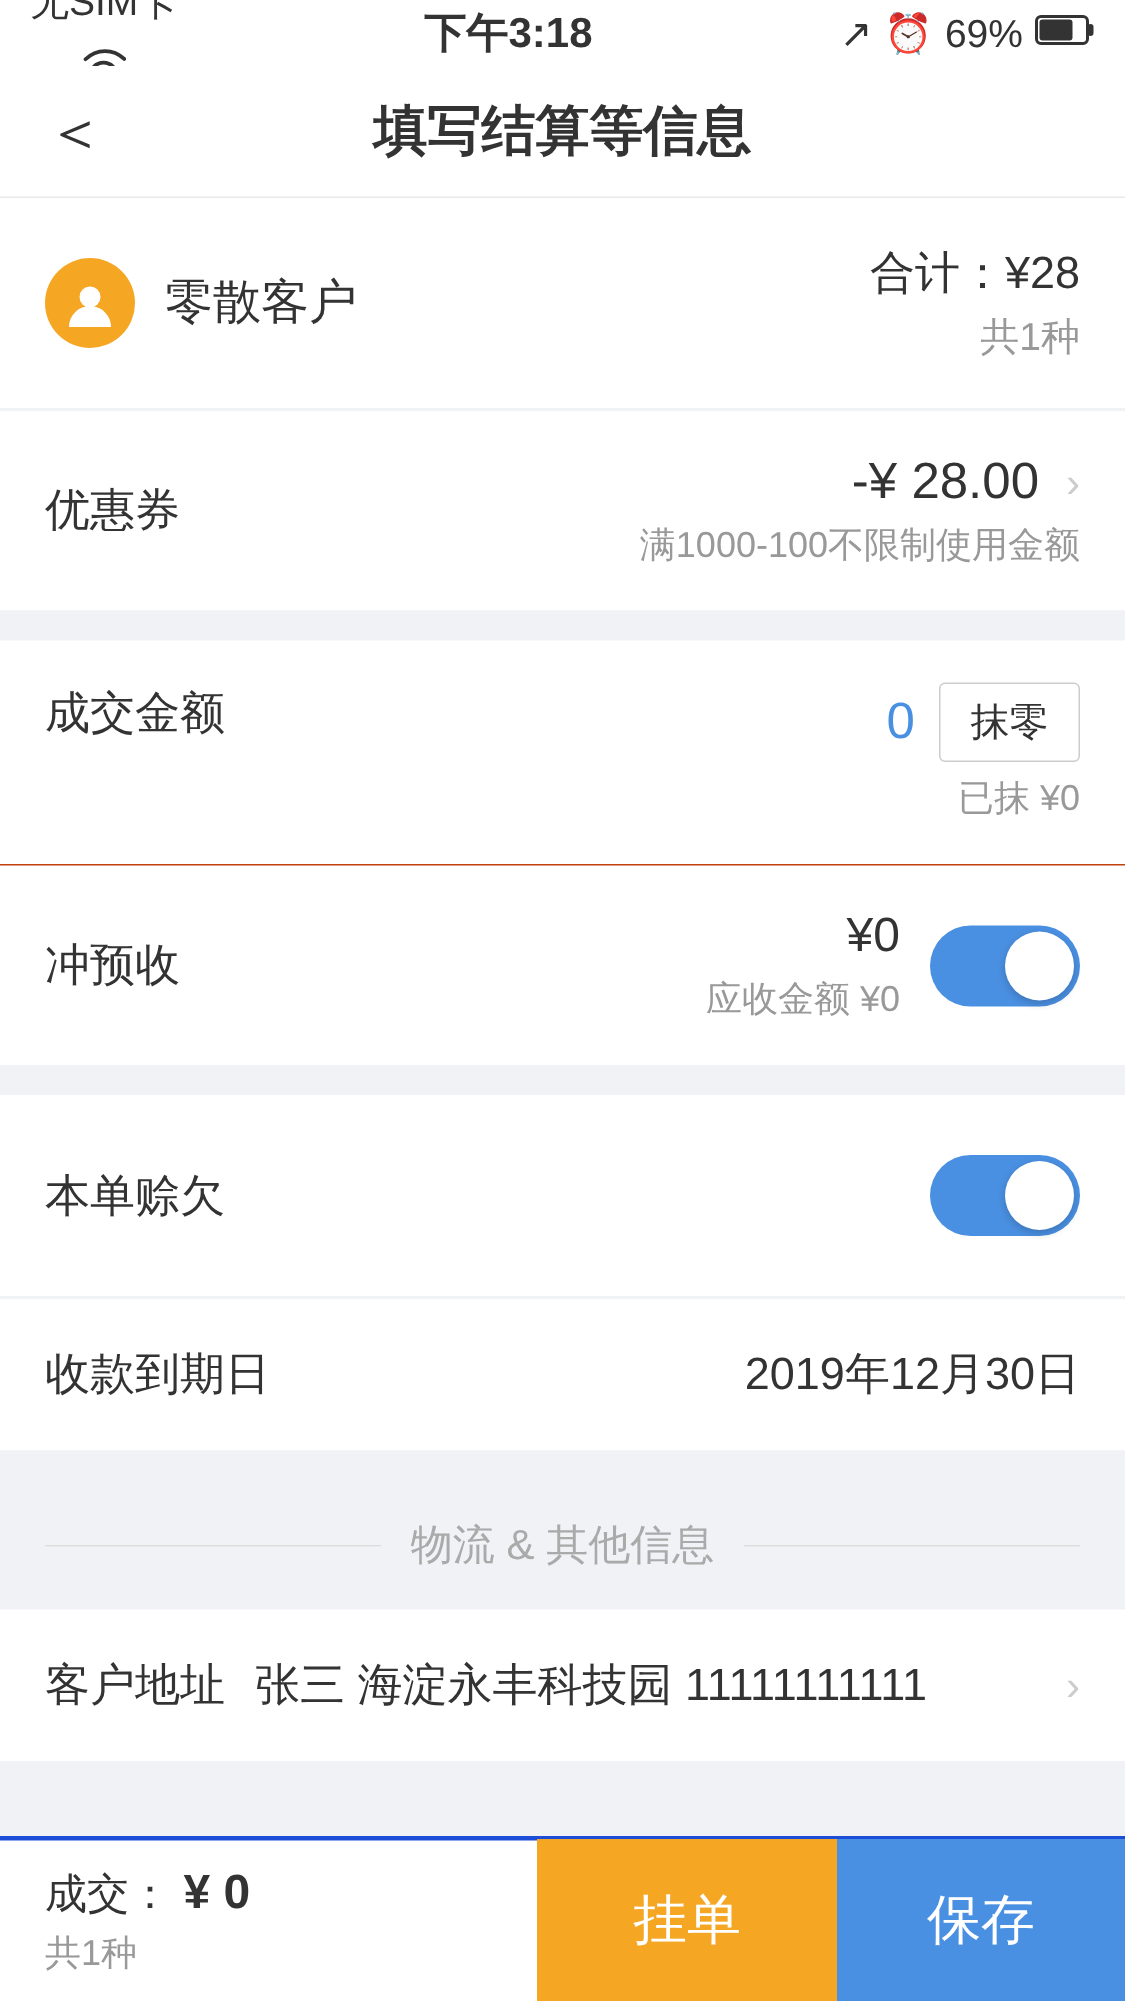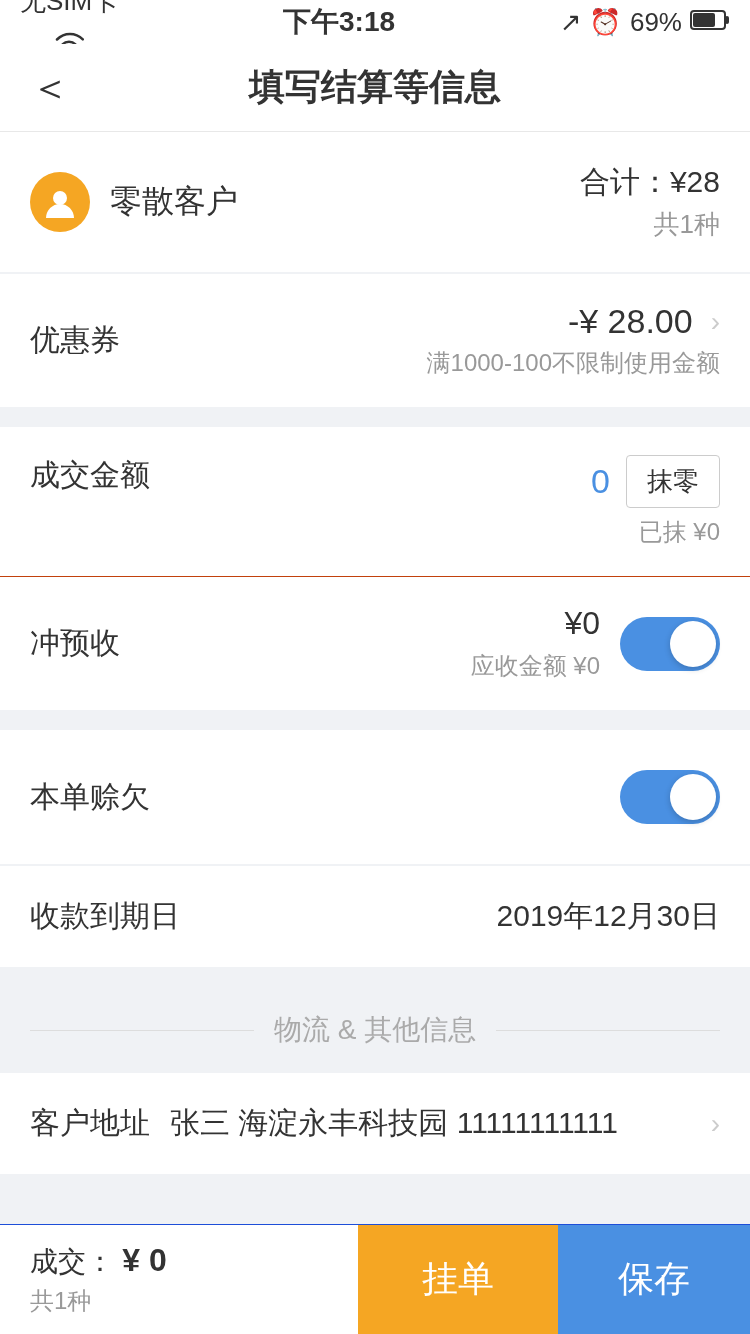--- a/index.html
+++ b/index.html
@@ -234,21 +234,21 @@
     
     .bottom-bar {
       position: fixed;
       bottom: 0;
       left: 0;
       width: 750px;
       height: 110px;
       background: #fff;
       display: flex;
       align-items: center;
-      border-top: 1px solid #1d4ed8;
+      border-top: 3px solid #1d4ed8;
     }
     .bottom-info {
       flex: 1;
       padding: 0 30px;
     }
     .bottom-deal { font-size: 28px; color: #333; }
     .bottom-deal-amount { font-size: 32px; font-weight: 600; color: #333; }
     .bottom-count { font-size: 24px; color: #999; margin-top: 4px; }
     .btn-hangsingle {
       width: 200px;

